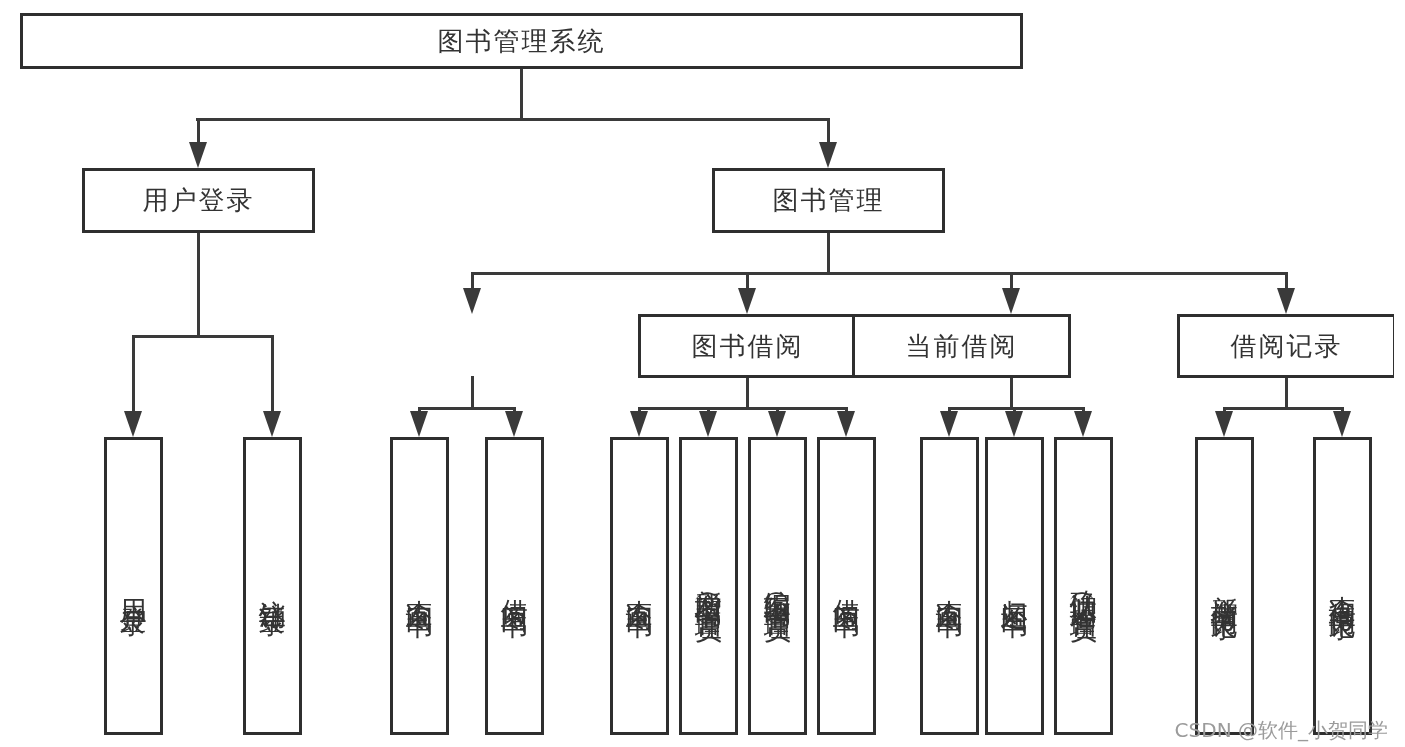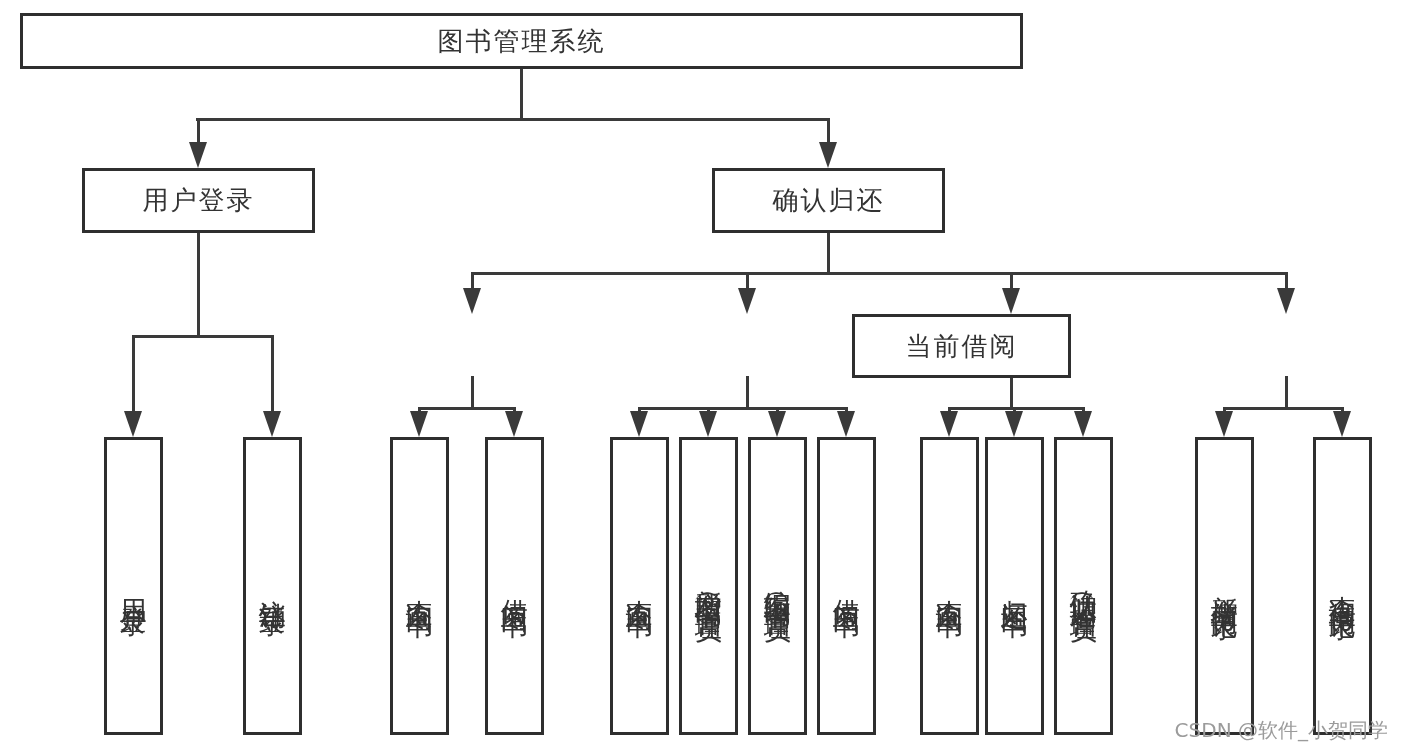--- a/index.html
+++ b/index.html
@@ -42,43 +42,49 @@
   <div class="hl" style="left:196px;top:118px;width:634px"></div>
   <div class="vl" style="left:197px;top:118px;height:28px"></div>
   <div class="arrow" style="left:189px;top:142px"></div>
   <div class="vl" style="left:827px;top:118px;height:28px"></div>
   <div class="arrow" style="left:819px;top:142px"></div>
 
   <div class="node" style="left:82px;top:168px;width:233px;height:65px">
     <span class="lbl">用户登录</span>
   </div>
   <div class="node" style="left:712px;top:168px;width:233px;height:65px">
-    <span class="lbl">确认归还</span>
+    <span class="lbl">图书管理</span>
   </div>
 
   <div class="vl" style="left:197px;top:233px;height:104px"></div>
   <div class="hl" style="left:132px;top:335px;width:142px"></div>
   <div class="vl" style="left:132px;top:335px;height:80px"></div>
   <div class="arrow" style="left:124px;top:411px"></div>
   <div class="vl" style="left:271px;top:335px;height:80px"></div>
   <div class="arrow" style="left:263px;top:411px"></div>
 
   <div class="vl" style="left:827px;top:233px;height:42px"></div>
   <div class="hl" style="left:471px;top:272px;width:817px"></div>
   <div class="vl" style="left:471px;top:272px;height:20px"></div>
   <div class="arrow" style="left:463px;top:288px"></div>
   <div class="vl" style="left:746px;top:272px;height:20px"></div>
   <div class="arrow" style="left:738px;top:288px"></div>
   <div class="vl" style="left:1010px;top:272px;height:20px"></div>
   <div class="arrow" style="left:1002px;top:288px"></div>
   <div class="vl" style="left:1285px;top:272px;height:20px"></div>
   <div class="arrow" style="left:1277px;top:288px"></div>
 
+  <div class="node" style="left:638px;top:314px;width:219px;height:64px">
+    <span class="lbl">图书借阅</span>
+  </div>
   <div class="node" style="left:852px;top:314px;width:219px;height:64px">
     <span class="lbl">当前借阅</span>
+  </div>
+  <div class="node" style="left:1177px;top:314px;width:219px;height:64px">
+    <span class="lbl">借阅记录</span>
   </div>
 
   <div class="vl" style="left:471px;top:376px;height:33px"></div>
   <div class="hl" style="left:418px;top:407px;width:98px"></div>
   <div class="vl" style="left:418px;top:407px;height:10px"></div>
   <div class="arrow" style="left:410px;top:411px"></div>
   <div class="vl" style="left:513px;top:407px;height:10px"></div>
   <div class="arrow" style="left:505px;top:411px"></div>
 
   <div class="vl" style="left:746px;top:376px;height:33px"></div>

